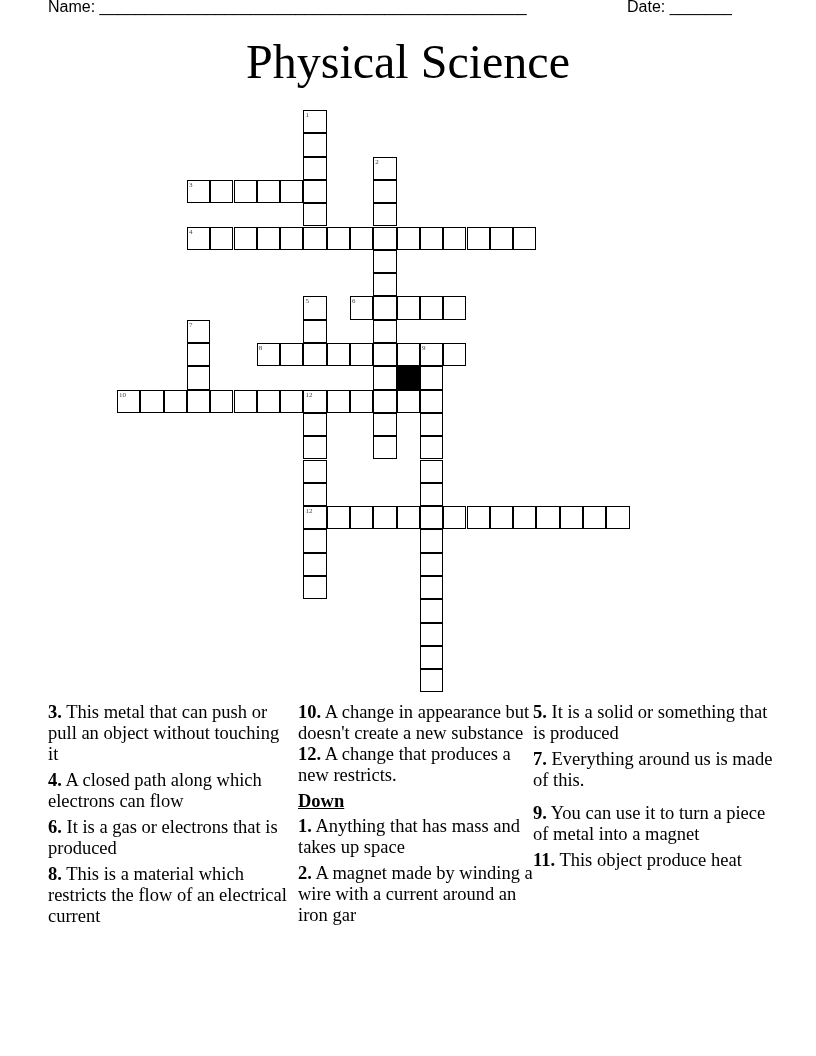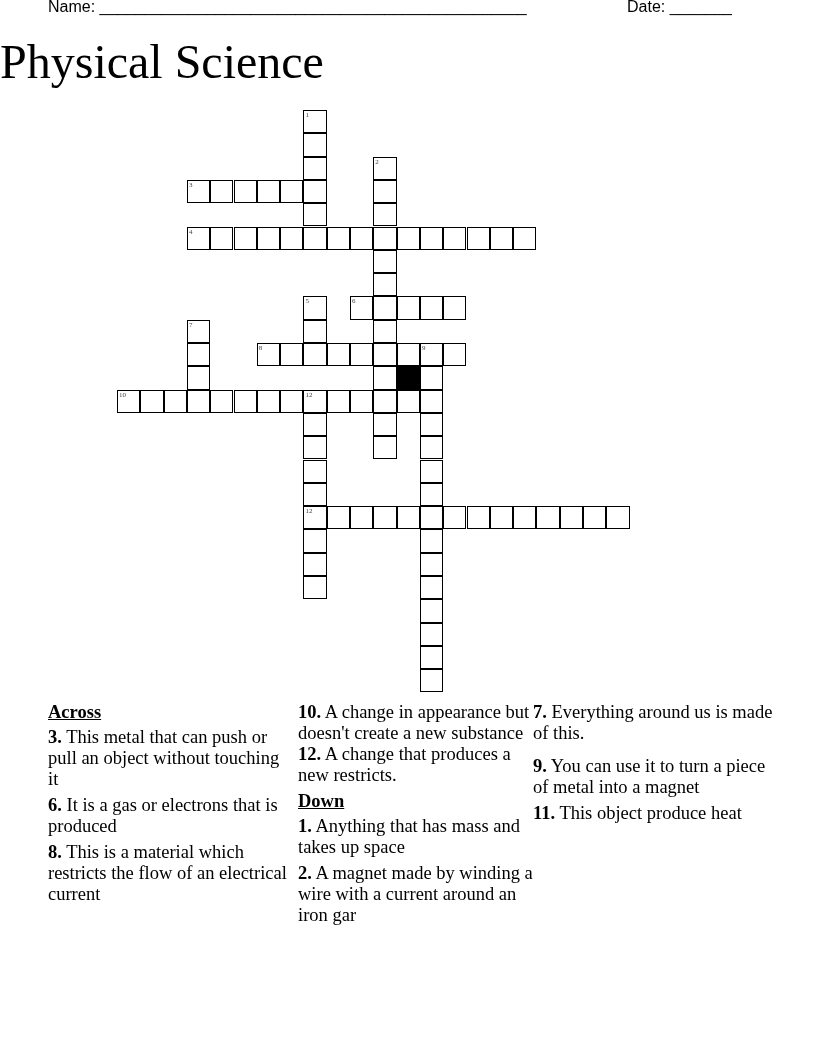--- a/index.html
+++ b/index.html
@@ -1,20 +1,20 @@
 <!DOCTYPE html>
 <html><head>
 <meta charset="utf-8">
 <style>
   html, body { margin: 0; padding: 0; background: #ffffff; }
   body { width: 816px; height: 1056px; position: relative; overflow: hidden; font-family: "Liberation Serif", serif; color: #000; }
   .header-line { position: absolute; top: -2px; font-family: "Liberation Sans", sans-serif; font-size: 16px; white-space: nowrap; }
   #name-line { left: 48px; }
   #date-line { left: 627px; }
-  .title { position: absolute; top: 34px; left: 0; width: 816px; font-size: 48px; font-family: "Liberation Serif", serif; }
+  .title { position: absolute; top: 34px; left: 0; width: 816px; text-align: center; font-size: 48px; font-family: "Liberation Serif", serif; }
   .grid { position: absolute; left: 0; top: 0; width: 816px; height: 700px; }
   .cell { position: absolute; width: 23.3px; height: 23.3px; box-sizing: border-box; border: 1px solid #000; background: #fff; }
   .cell.black { background: #000; }
   .cell .num { position: absolute; left: 1px; top: 0px; font-size: 7px; line-height: 8px; color: #444; font-family: "Liberation Serif", serif; }
   .clues-col { position: absolute; top: 702px; font-size: 18.5px; line-height: 21px; }
   #col-1 { left: 48px; width: 240px; }
   #col-2 { left: 298px; width: 240px; }
   #col-3 { left: 533px; width: 250px; }
   .section-head { font-weight: bold; text-decoration: underline; margin-bottom: 4px; }
   .clue { margin-bottom: 5px; }
@@ -150,31 +150,32 @@
     <div class="cell" style="left: 489.8px; top: 506.1px;"></div>
     <div class="cell" style="left: 513.1px; top: 506.1px;"></div>
     <div class="cell" style="left: 536.4px; top: 506.1px;"></div>
     <div class="cell" style="left: 559.7px; top: 506.1px;"></div>
     <div class="cell" style="left: 583px; top: 506.1px;"></div>
     <div class="cell" style="left: 606.3px; top: 506.1px;"></div>
     <div class="cell black" style="left: 396.6px; top: 366.3px;"></div>
   </div>
 
 <div class="clues-col" id="col-1">
-  <div class="section-head">Across</div>
   <div class="clue"><b>3.</b> <span>This metal that can push or pull an object without touching it</span></div>
+  <div class="clue"><b>4.</b> <span>A closed path along which electrons can flow</span></div>
   <div class="clue"><b>6.</b> <span>It is a gas or electrons that is produced</span></div>
   <div class="clue"><b>8.</b> <span>This is a material which restricts the flow of an electrical current</span></div>
 </div>
 
 <div class="clues-col" id="col-2">
   <div class="clue" style="margin-bottom:0"><b>10.</b> <span>A change in appearance but doesn't create a new substance</span></div>
   <div class="clue"><b>12.</b> <span>A change that produces a new restricts.</span></div>
   <div class="section-head">Down</div>
   <div class="clue"><b>1.</b> <span>Anything that has mass and takes up space</span></div>
   <div class="clue"><b>2.</b> <span>A magnet made by winding a wire with a current around an iron gar</span></div>
 </div>
 
 <div class="clues-col" id="col-3">
+  <div class="clue"><b>5.</b> <span>It is a solid or something that is produced</span></div>
   <div class="clue" style="margin-bottom:12px"><b>7.</b> <span>Everything around us is made of this.</span></div>
   <div class="clue"><b>9.</b> <span>You can use it to turn a piece of metal into a magnet</span></div>
   <div class="clue"><b>11.</b> <span>This object produce heat</span></div>
 </div>
 
 </body></html>

